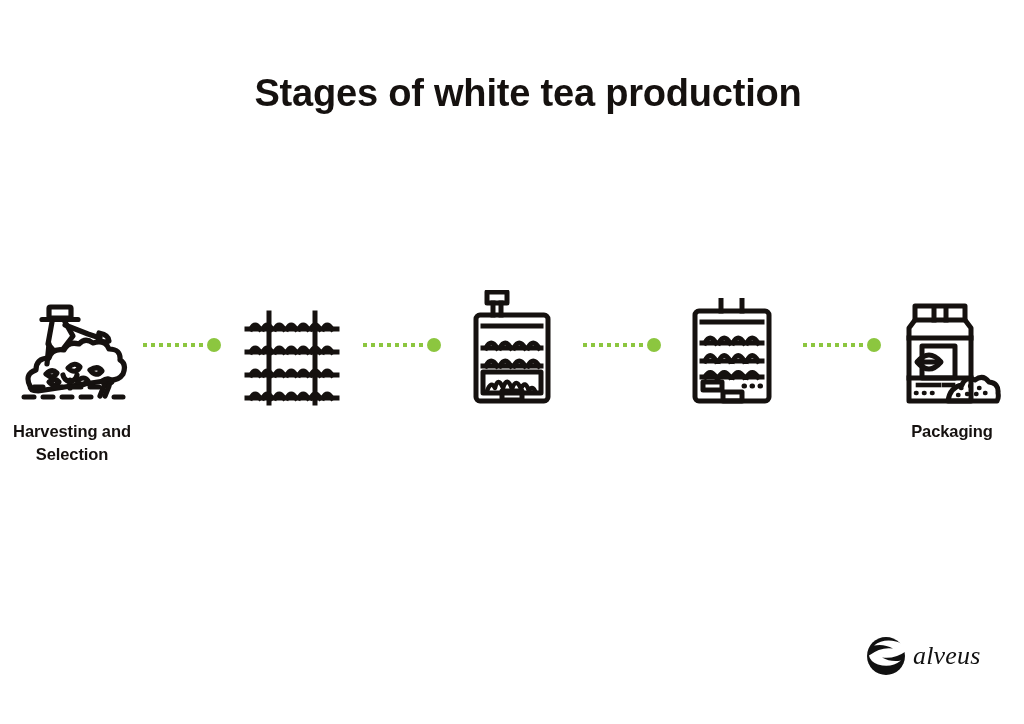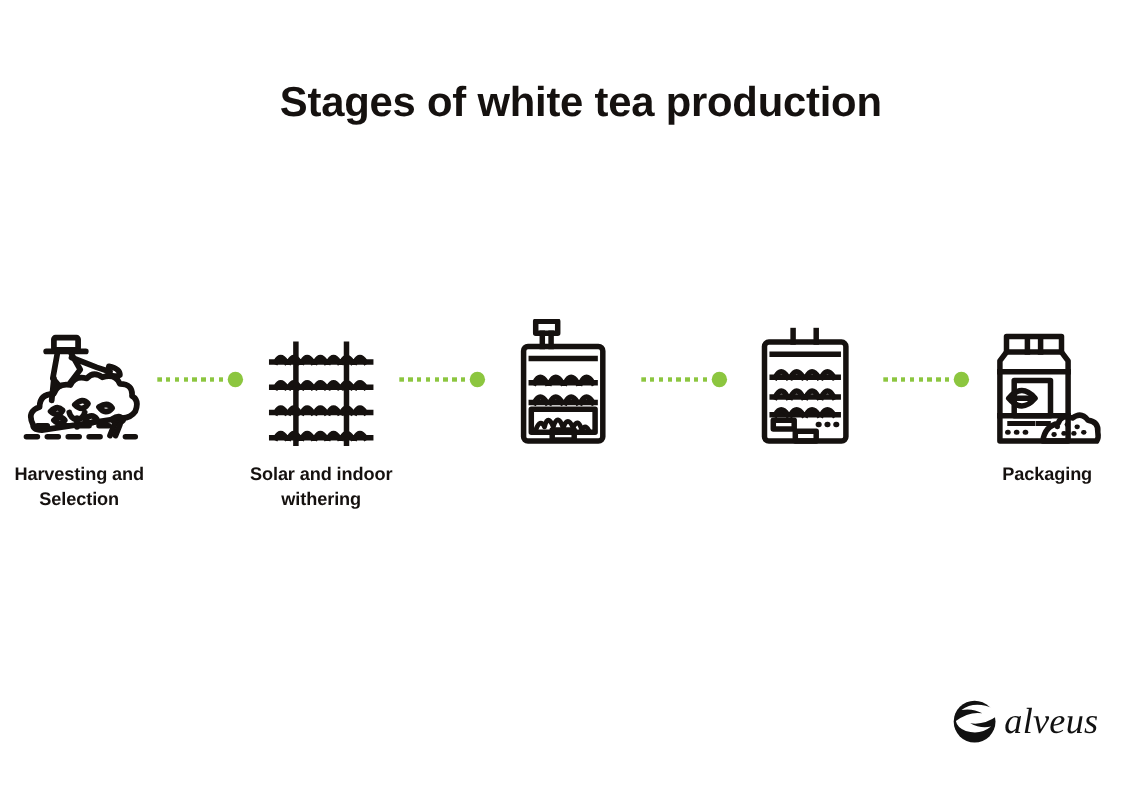--- a/index.html
+++ b/index.html
@@ -108,21 +108,21 @@
     position: absolute;
     left: 866px;
     top: 636px;
     display: flex;
     align-items: center;
     gap: 7px;
   }
   #brand-wordmark {
     font-family: "Liberation Serif", serif;
     font-style: italic;
-    font-size: 33px;
+    font-size: 26px;
     line-height: 1;
     color: #111111;
     letter-spacing: 0.2px;
   }
 
   svg { display: block; }
 </style>
 </head>
 <body>
 
@@ -202,21 +202,20 @@
 
         <line x1="3" y1="65" x2="93" y2="65"></line>
         <path d="M7 65 q4 -8 9 0 M19 65 q4 -8 9 0 M31 65 q4 -8 9 0 M43 65 q4 -8 9 0
                  M55 65 q4 -8 9 0 M67 65 q4 -8 9 0 M79 65 q4 -8 9 0"></path>
 
         <line x1="3" y1="88" x2="93" y2="88"></line>
         <path d="M7 88 q4 -8 9 0 M19 88 q4 -8 9 0 M31 88 q4 -8 9 0 M43 88 q4 -8 9 0
                  M55 88 q4 -8 9 0 M67 88 q4 -8 9 0 M79 88 q4 -8 9 0"></path>
       </svg>
     </div>
-    <div class="stage-label">Solar and indoor withering</div>
   </div>
 
   <div class="connector">
     <div class="connector-inner">
       <div class="connector-dashes"></div>
       <div class="connector-dot"></div>
     </div>
   </div>
 
   <div class="stage">

